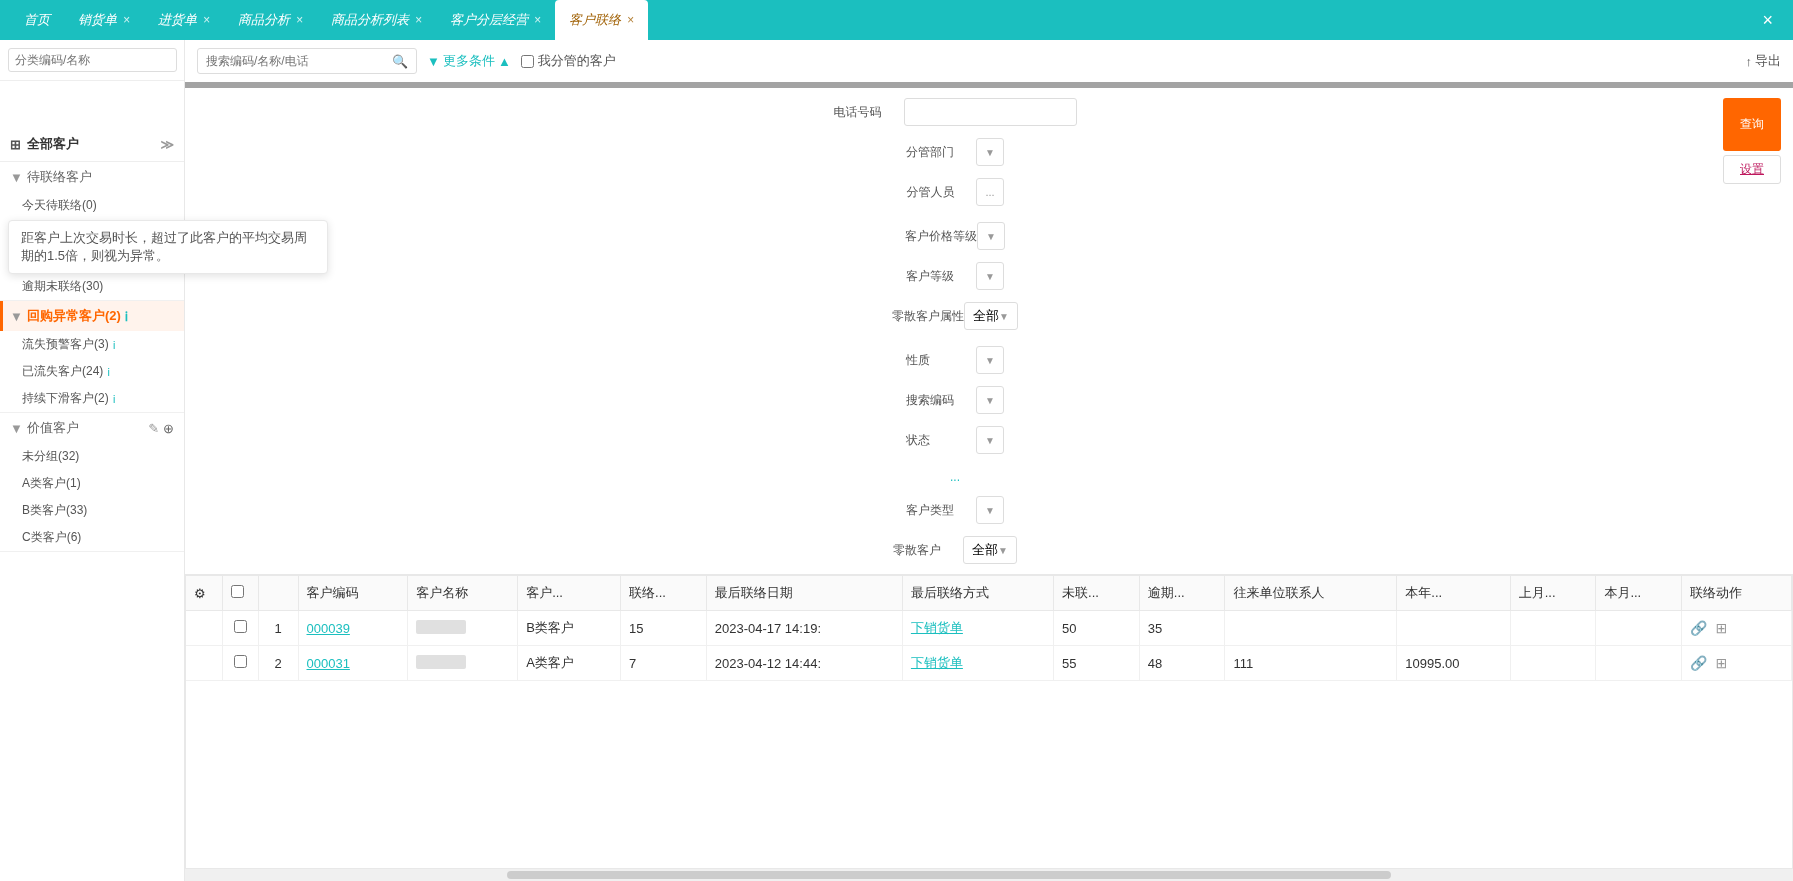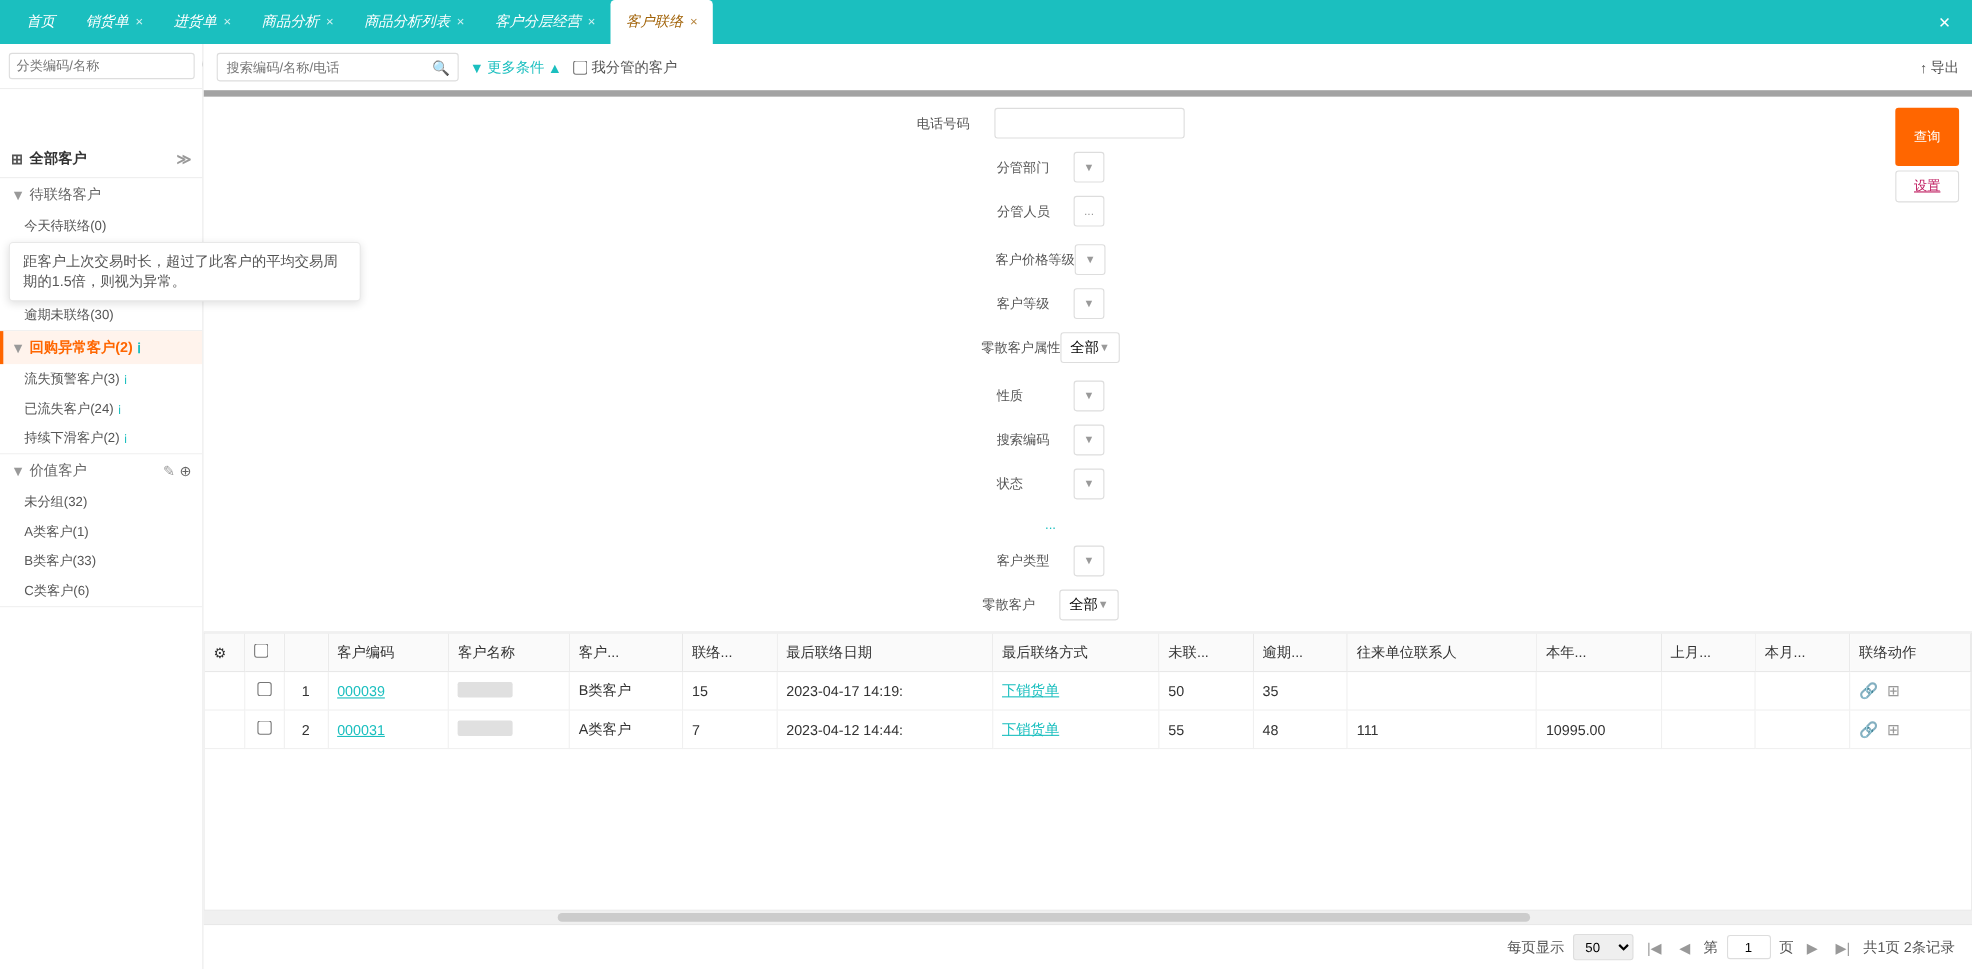--- a/index.html
+++ b/index.html
@@ -663,31 +663,15 @@
             </td>
           </tr>
         </tbody>
       </table>
     </div>
 
     <div class="scrollbar-area">
       <div class="scrollbar-thumb"></div>
     </div>
 
-    <div class="pagination-bar">
-      <span>每页显示</span>
-      <select class="page-size-select">
-        <option value="50">50</option>
-        <option value="100">100</option>
-        <option value="200">200</option>
-      </select>
-      <span class="page-nav-btn">|◀</span>
-      <span class="page-nav-btn">◀</span>
-      <span>第</span>
-      <input type="text" class="page-input" value="1" style="">
-      <span>页</span>
-      <span class="page-nav-btn">▶</span>
-      <span class="page-nav-btn">▶|</span>
-      <span>共1页 2条记录</span>
-    </div>
 
   </div>
 </div>
 
 </body></html>

